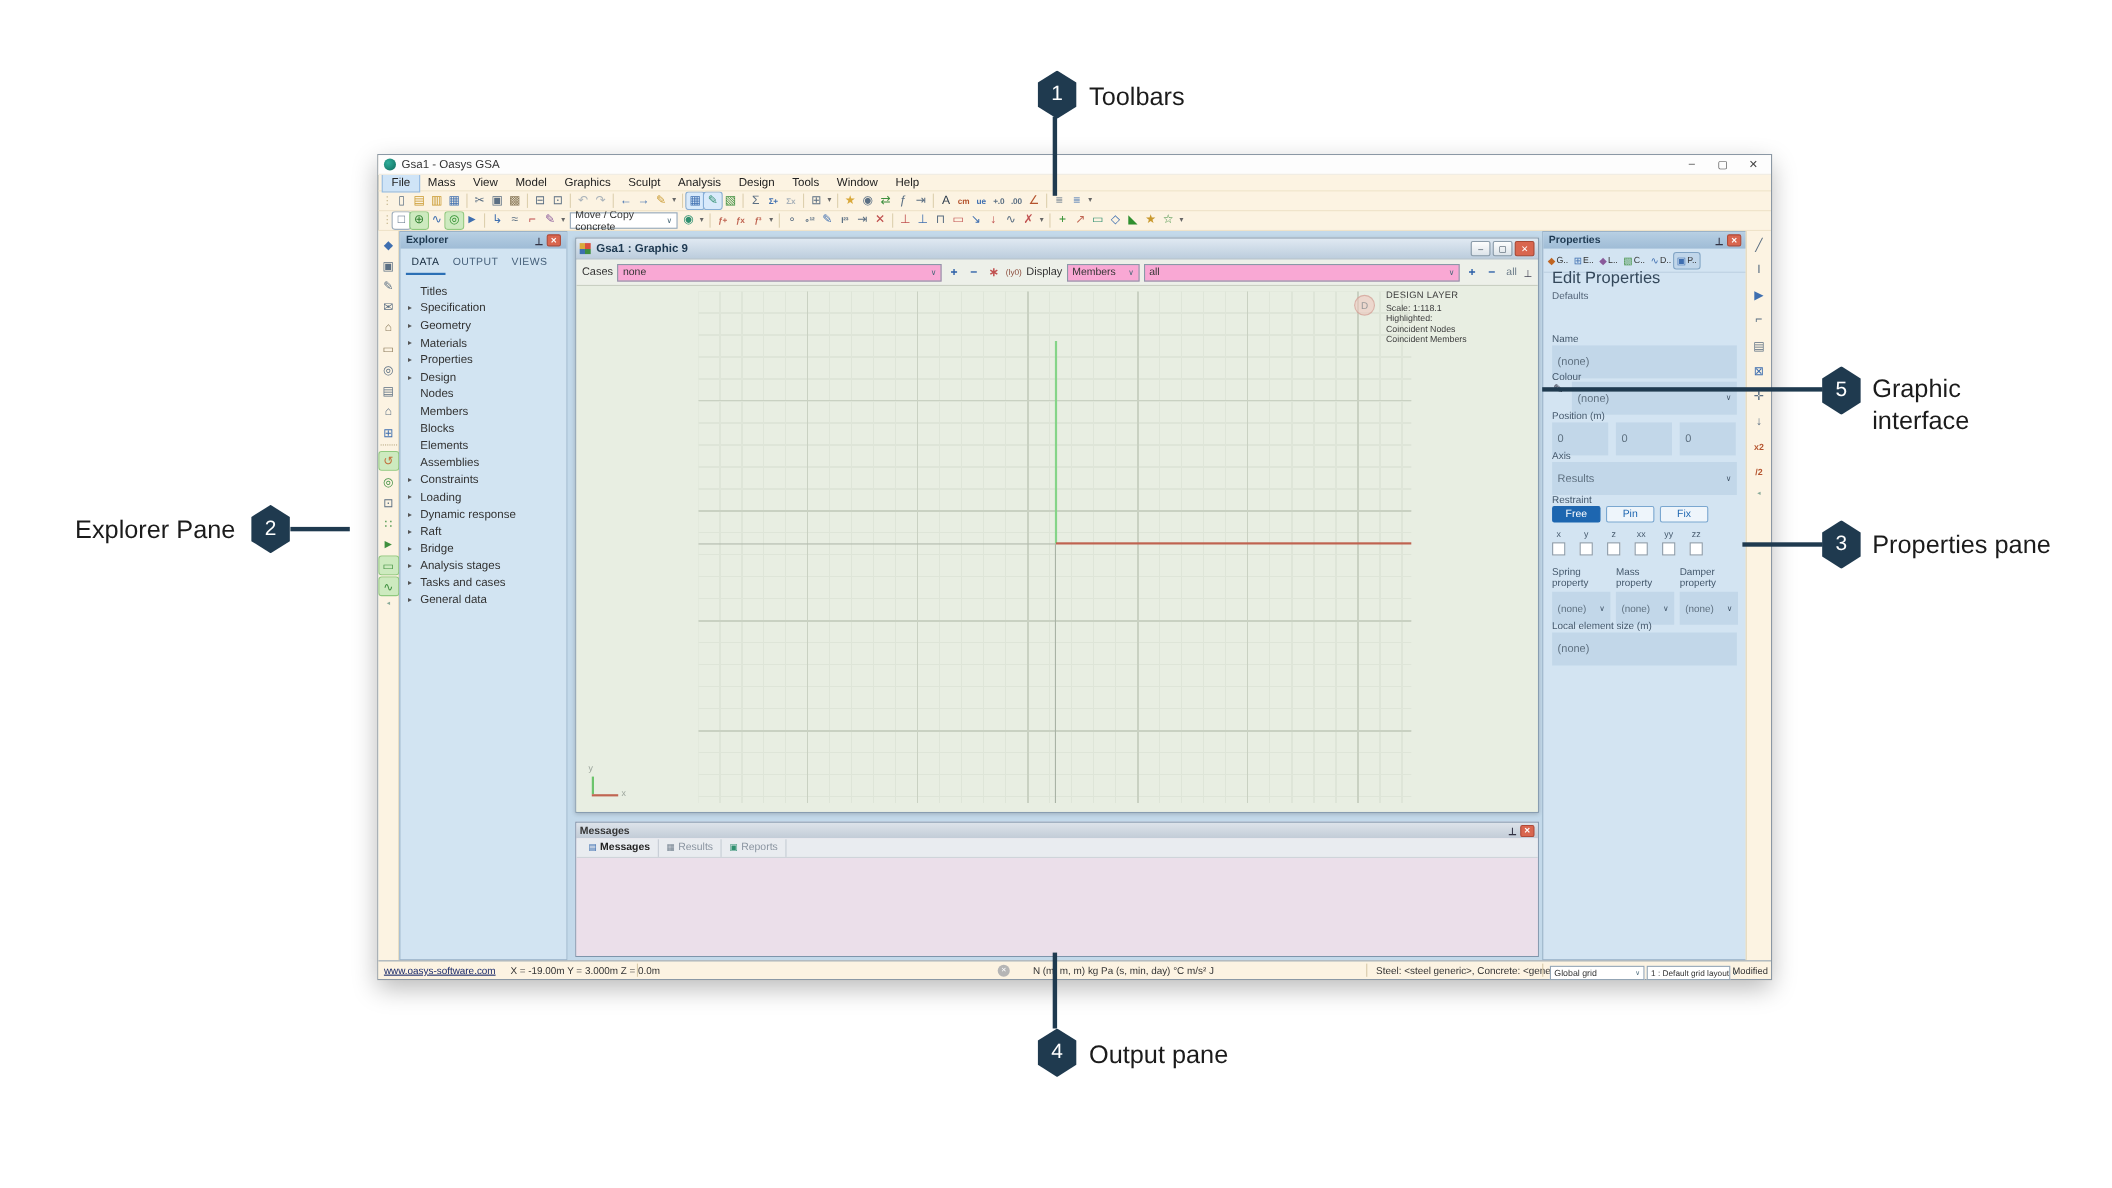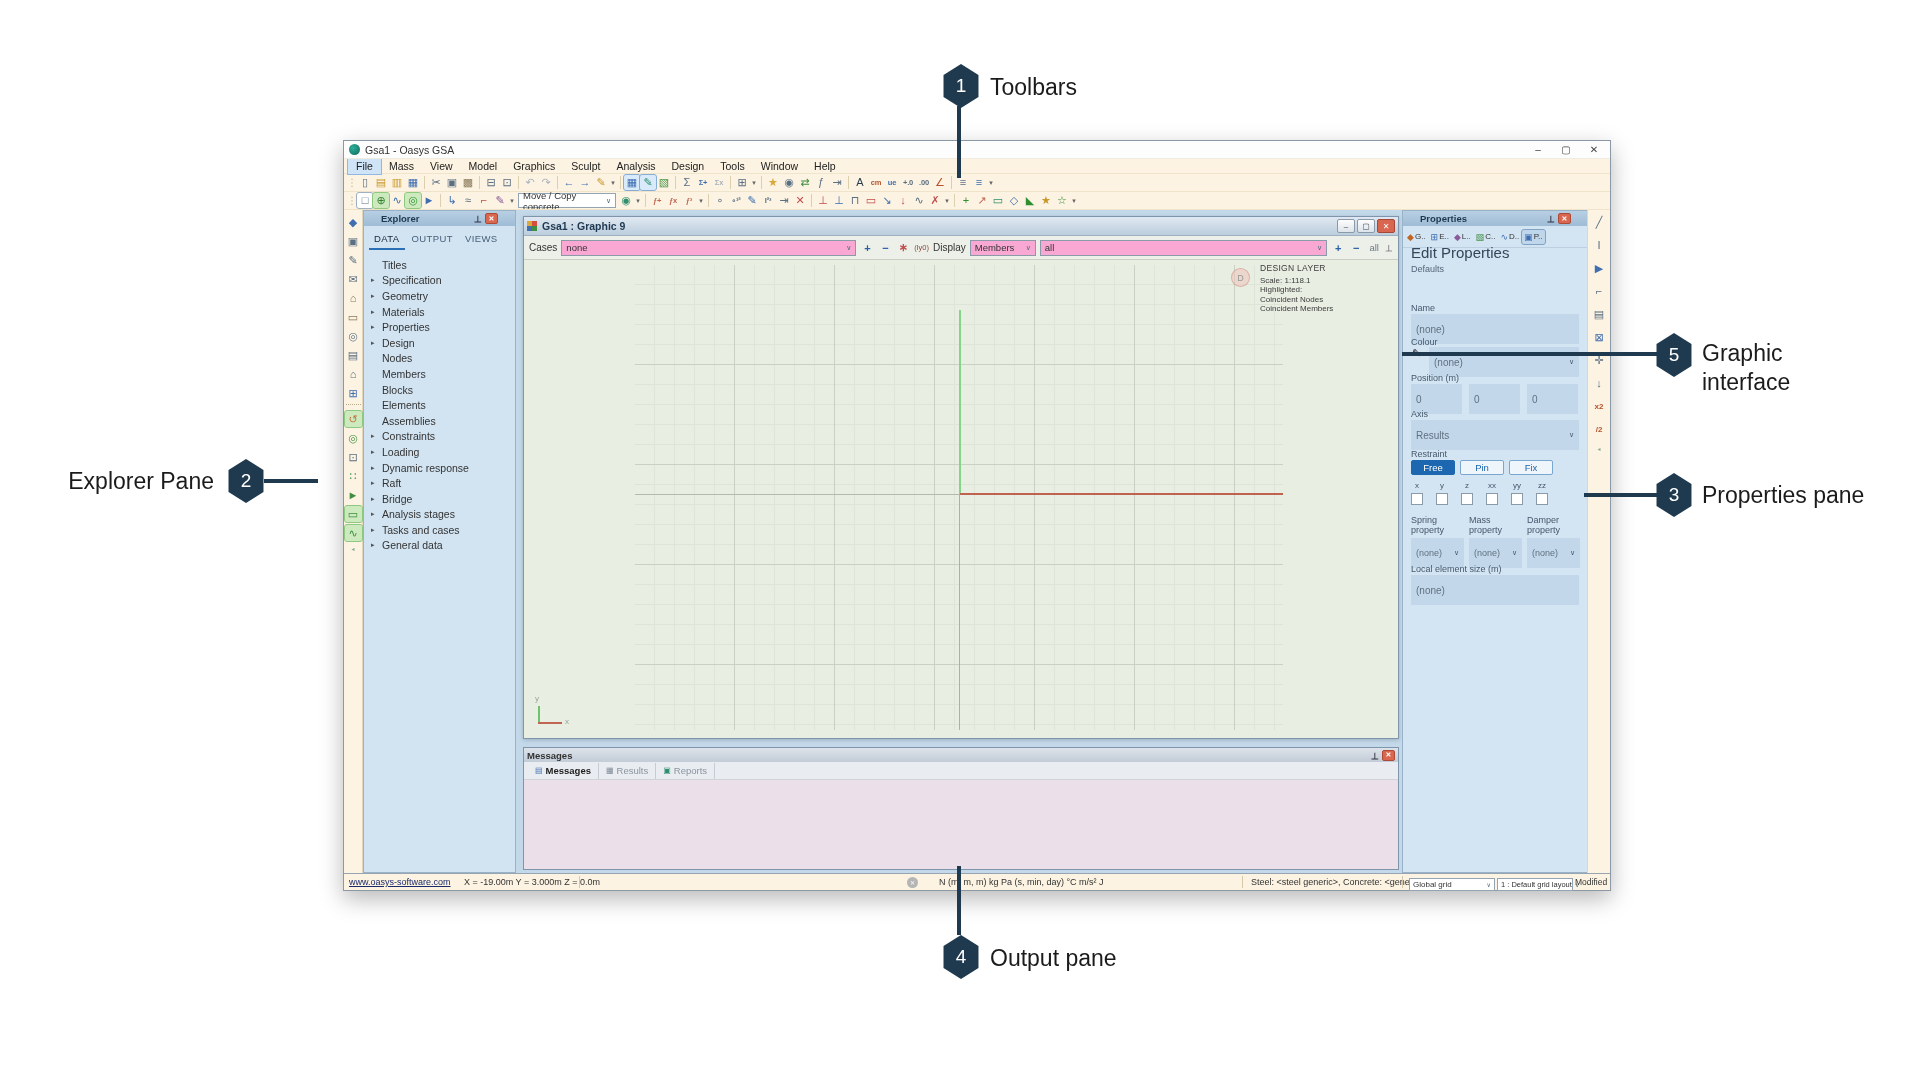--- a/index.html
+++ b/index.html
@@ -34,21 +34,21 @@
 .leftstrip{position:absolute;left:0;top:0;bottom:0;width:19px;background:#fcf3e2;border-right:1px solid #e3d7bb;display:flex;flex-direction:column;align-items:center;padding-top:4px;gap:3px}
 .rightstrip{position:absolute;right:0;top:0;bottom:0;width:23px;background:#fcf3e2;border-left:1px solid #e3d7bb;display:flex;flex-direction:column;align-items:center;padding-top:4px;gap:7px}
 .vsi{width:17px;height:16px;display:flex;align-items:center;justify-content:center;font-size:11px;flex:none}
 .vsi.txt{font-size:8px;font-weight:bold}
 .vsi.hl{background:#cdeabf;outline:1px solid #8fc97f;border-radius:2px}
 .vsi.divider{height:4px;width:15px;border-top:1px dotted #b9ab85}
 .vsi.small{height:8px;font-size:6px;color:#8a9}
 
 
 .explorer{position:absolute;left:19px;top:0;bottom:0;width:153px;background:#d2e4f2;border:1px solid #9ab2c8}
-.pane-header{height:15px;background:linear-gradient(#b7cfe3,#9fbcd6);display:flex;align-items:center;padding:0 17px;font-size:9.5px;color:#1d3850;font-weight:bold}
+.pane-header{height:15px;background:linear-gradient(#b7cfe3,#9fbcd6);display:flex;align-items:center;padding:0 5px;font-size:9.5px;color:#1d3850;font-weight:bold}
 .ph-btns{margin-left:auto;display:flex;gap:3px;align-items:center}
 .pin-btn{font-size:9px;color:#334;transform:rotate(180deg);line-height:1}
 .close-btn{width:13px;height:11px;background:#d9664f;color:#fff;font-size:7px;display:flex;align-items:center;justify-content:center;border-radius:2px;border:1px solid #b04a38}
 .exp-tabs{display:flex;gap:2px;padding:7px 0 0 5px}
 .exp-tab{font-size:9.5px;letter-spacing:.4px;color:#46607a;padding:0 5px 4px}
 .exp-tab.active{color:#14283c;border-bottom:2px solid #2b6fb5}
 .tree{padding-top:7px}
 .tree-item{display:flex;align-items:center;height:15.6px;padding-left:7px}
 .tri{width:11px;font-size:7px;color:#555;flex:none}
 .trl{font-size:10.5px;color:#333;white-space:nowrap}

